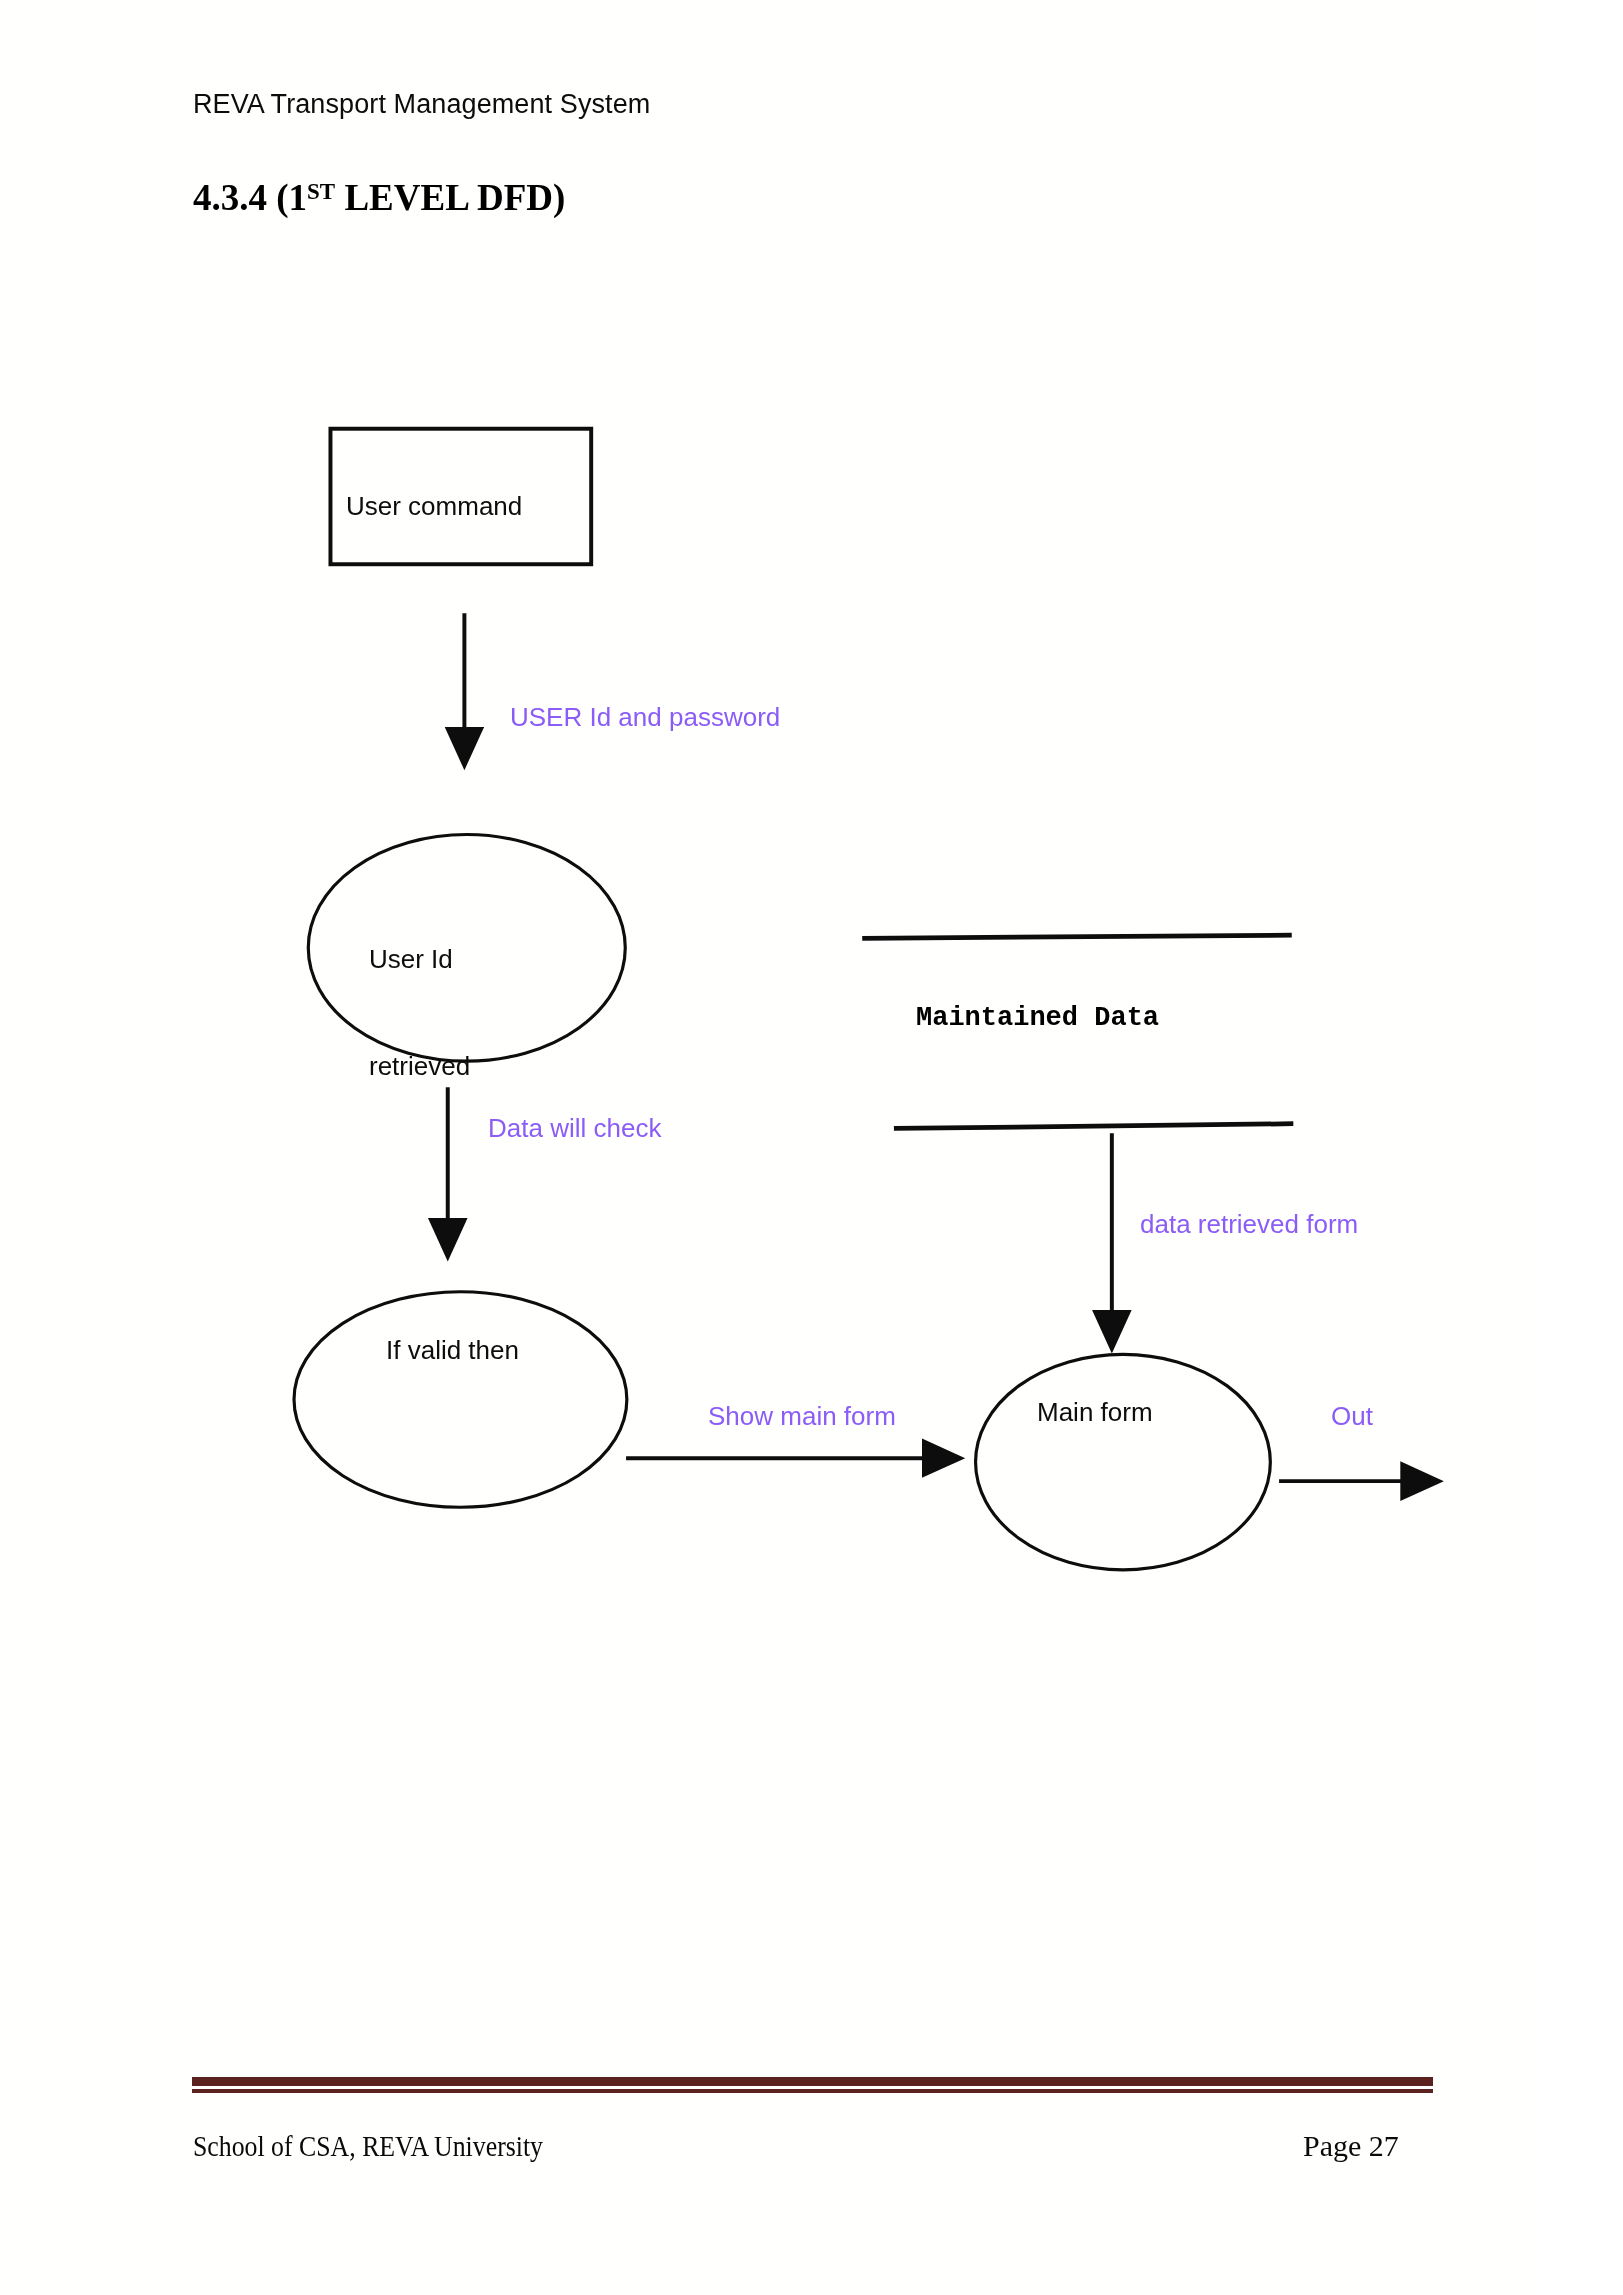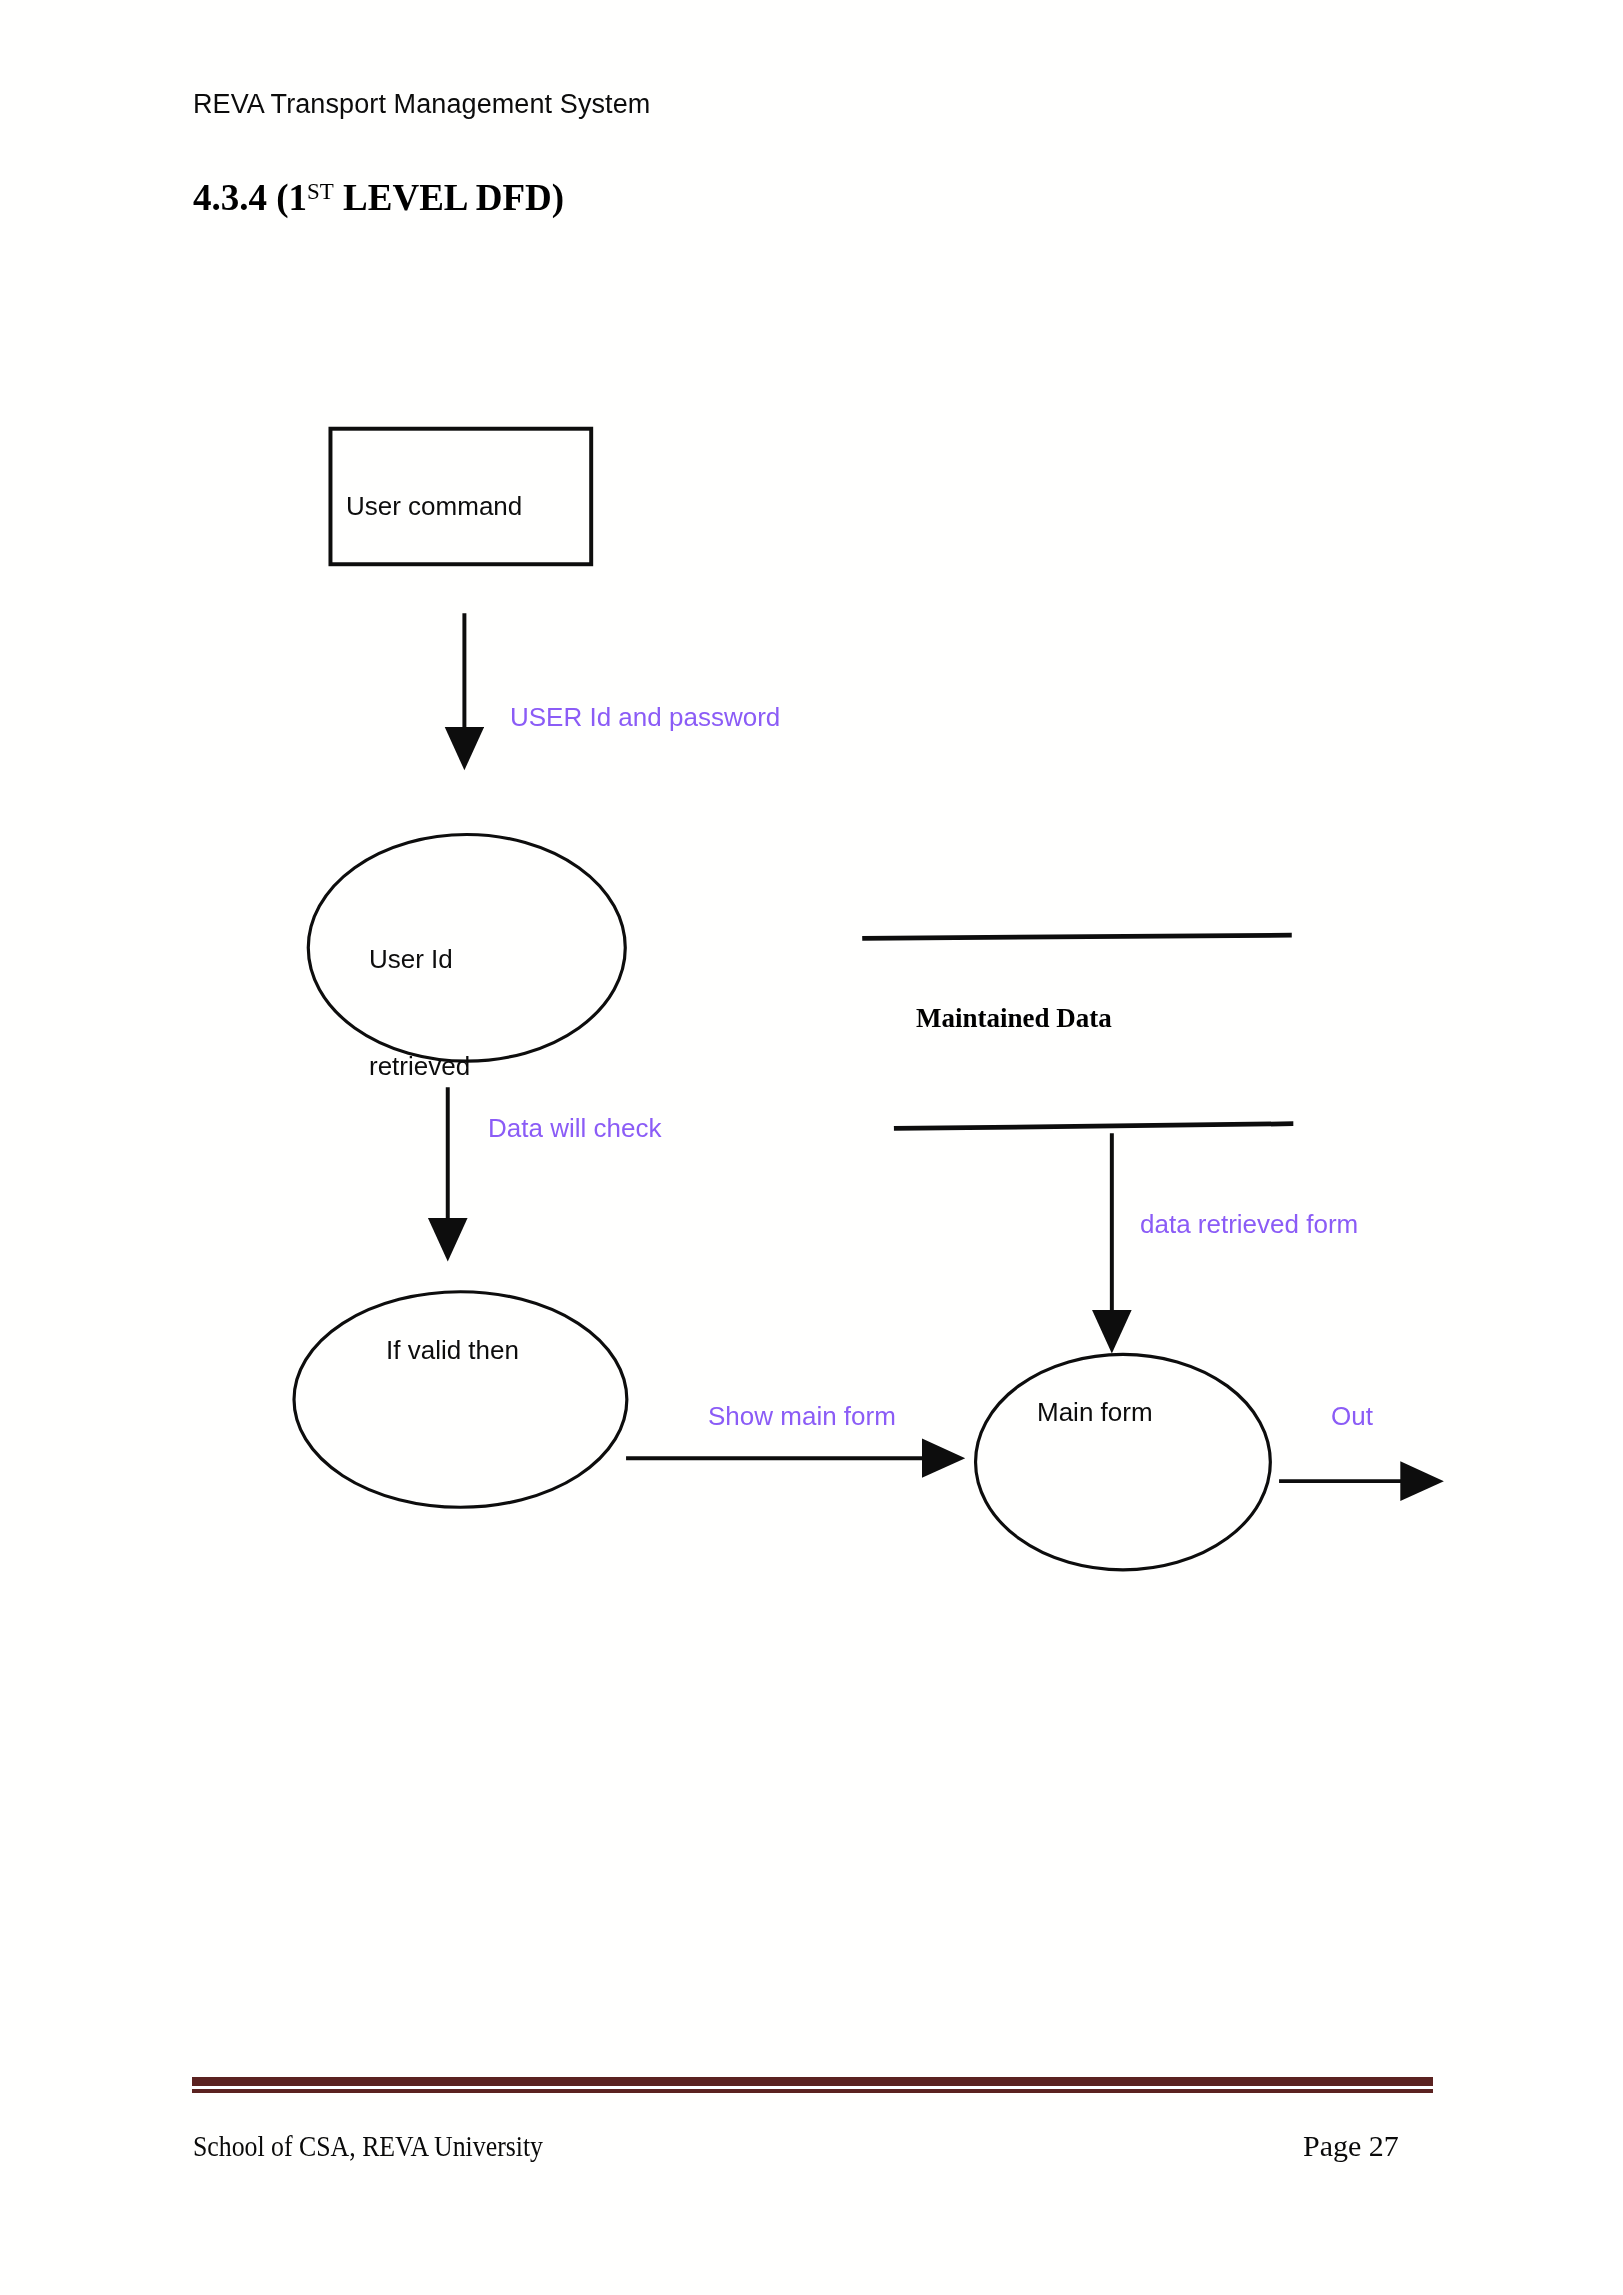--- a/index.html
+++ b/index.html
@@ -36,21 +36,21 @@
     top: 176px;
     font-family: "Liberation Serif", serif;
     font-weight: bold;
     font-size: 37px;
     color: #000000;
     white-space: nowrap;
   }
   .section-title sup {
     font-size: 0.62em;
     vertical-align: 0.48em;
-    font-weight: normal;
+    font-weight: bold;
   }
 
   
   .diagram {
     position: absolute;
     left: 0;
     top: 0;
     width: 1623px;
     height: 2295px;
     pointer-events: none;
@@ -85,21 +85,21 @@
   .lbl-flow-datacheck  { left: 488px;  top: 1113px; }
   .lbl-flow-showmain   { left: 708px;  top: 1401px; }
   .lbl-flow-dataretr   { left: 1140px; top: 1209px; }
   .lbl-flow-out        { left: 1331px; top: 1401px; }
 
   
   .datastore-label {
     position: absolute;
     left: 916px;
     top: 1003px;
-    font-family: Liberation Serif, serif;
+    font-family: Liberation Mono, monospace;
     font-weight: bold;
     font-size: 27px;
     color: #000000;
     white-space: nowrap;
   }
 
   
   .footer-rule {
     position: absolute;
     left: 192px;

